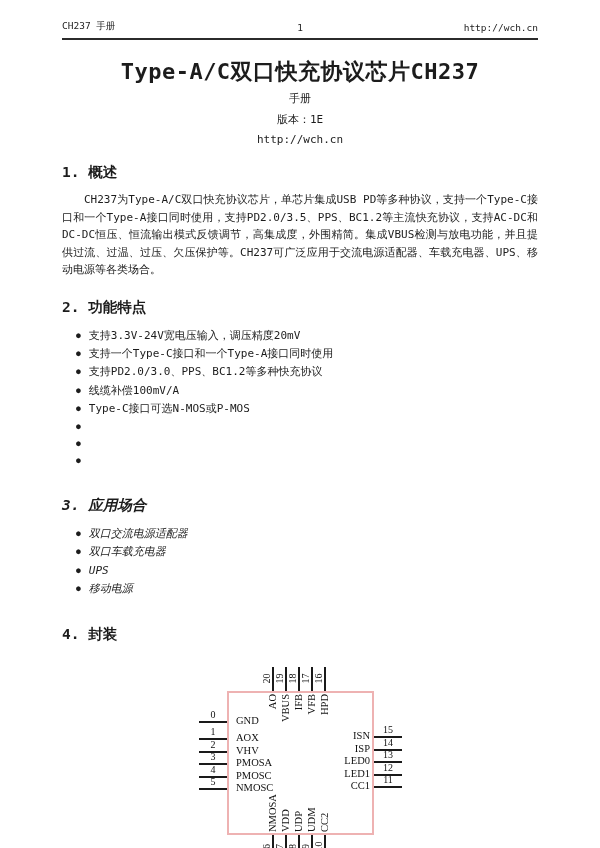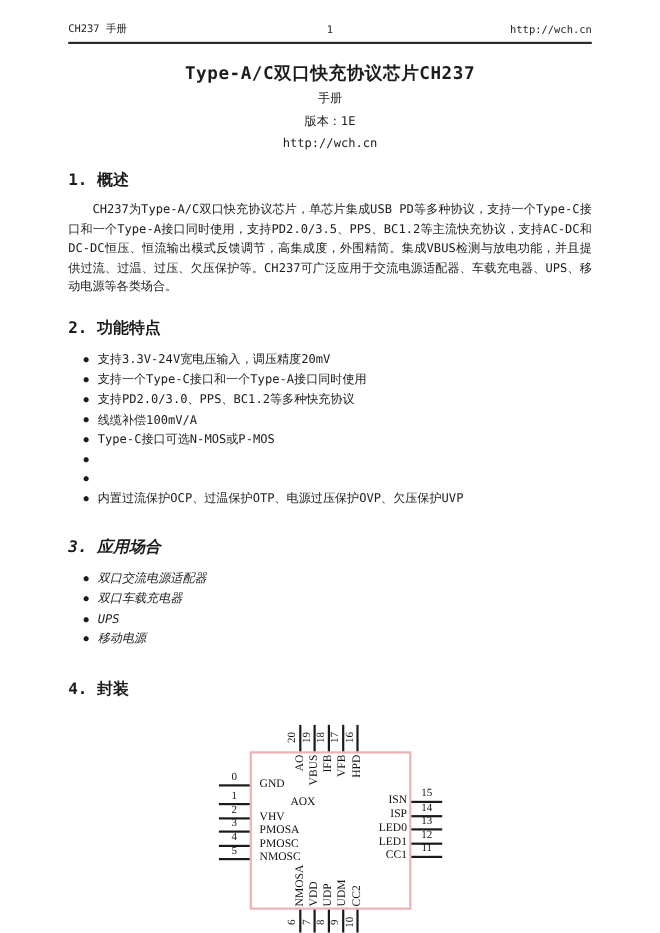--- a/index.html
+++ b/index.html
@@ -9,21 +9,21 @@
     position:relative; width:600px; height:848px; margin:0 auto;
     background:#ffffff; padding:20px 62px 0 62px; overflow:hidden;
   }
   
   .doc-header { display:flex; align-items:flex-end; font-size:9.5px; color:#222; }
   .doc-header .h-left  { flex:1; text-align:left; }
   .doc-header .h-mid   { flex:0 0 auto; text-align:center; }
   .doc-header .h-right { flex:1; text-align:right; }
   .header-rule { border:none; border-bottom:2px solid #2b2b2b; margin-top:5px; }
   
-  .doc-title { margin-top:17px; text-align:center; font-size:16px; font-weight:bold; letter-spacing:0.5px; }
+  .doc-title { margin-top:17px; text-align:center; font-size:22px; font-weight:bold; letter-spacing:0.5px; }
   .doc-subtitle, .doc-version, .doc-url { text-align:center; font-size:11px; }
   .doc-subtitle { margin-top:4px; }
   .doc-version  { margin-top:6px; }
   .doc-url      { margin-top:6px; }
   
   .sec-heading { font-size:14.5px; font-weight:bold; }
   .sec1 { margin-top:17px; }
   .sec2 { margin-top:19px; }
   .sec3 { margin-top:25px;font-style:italic; }
   .sec4 { margin-top:27px; }
@@ -90,21 +90,20 @@
           <span>Type-C接口可选N-MOS或P-MOS</span>
         </div>
         <div class="bullet-item">
           <span class="dot">●</span>
         </div>
         <div class="bullet-item">
           <span class="dot">●</span>
         </div>
         <div class="bullet-item">
           <span class="dot">●</span>
-          <span>内置过流保护OCP、过温保护OTP、电源过压保护OVP、欠压保护UVP</span>
         </div>
       </div>
   </div>
 
   <div class="sec3">
     <div class="sec-heading">3. 应用场合</div>
     <div class="bullet-list">
         <div class="bullet-item">
           <span class="dot">●</span>
           <span>双口交流电源适配器</span>
@@ -126,21 +125,21 @@
 
   <div class="sec4">
     <div class="sec-heading">4. 封装</div>
     <div class="diagram" id="chip-diagram">
         <div class="chip-body" style="left: 165px; top: 34px; width: 147px; height: 144px; border: 2px solid rgb(238, 178, 178);"></div>
         <div class="pin-line-h" style="left: 137px; top: 64px; width: 28px; background: rgb(26, 26, 26);"></div>
         <div class="pin-num" style="left: 137px; top: 52px; width: 28px; text-align: center;">0</div>
         <div class="pin-name" style="left: 174px; top: 58px;">GND</div>
         <div class="pin-line-h" style="left: 137px; top: 81px; width: 28px; background: rgb(26, 26, 26);"></div>
         <div class="pin-num" style="left: 137px; top: 69px; width: 28px; text-align: center;">1</div>
-        <div class="pin-name" style="left: 174px; top: 75px; margin-left: 28px;">AOX</div>
+        <div class="pin-name" style="left: 174px; top: 75px;">AOX</div>
         <div class="pin-line-h" style="left: 137px; top: 93.5px; width: 28px; background: rgb(26, 26, 26);"></div>
         <div class="pin-num" style="left: 137px; top: 81.5px; width: 28px; text-align: center;">2</div>
         <div class="pin-name" style="left: 174px; top: 87.5px;">VHV</div>
         <div class="pin-line-h" style="left: 137px; top: 106px; width: 28px; background: rgb(26, 26, 26);"></div>
         <div class="pin-num" style="left: 137px; top: 94px; width: 28px; text-align: center;">3</div>
         <div class="pin-name" style="left: 174px; top: 100px;">PMOSA</div>
         <div class="pin-line-h" style="left: 137px; top: 118.5px; width: 28px; background: rgb(26, 26, 26);"></div>
         <div class="pin-num" style="left: 137px; top: 106.5px; width: 28px; text-align: center;">4</div>
         <div class="pin-name" style="left: 174px; top: 112.5px;">PMOSC</div>
         <div class="pin-line-h" style="left: 137px; top: 131px; width: 28px; background: rgb(26, 26, 26);"></div>

